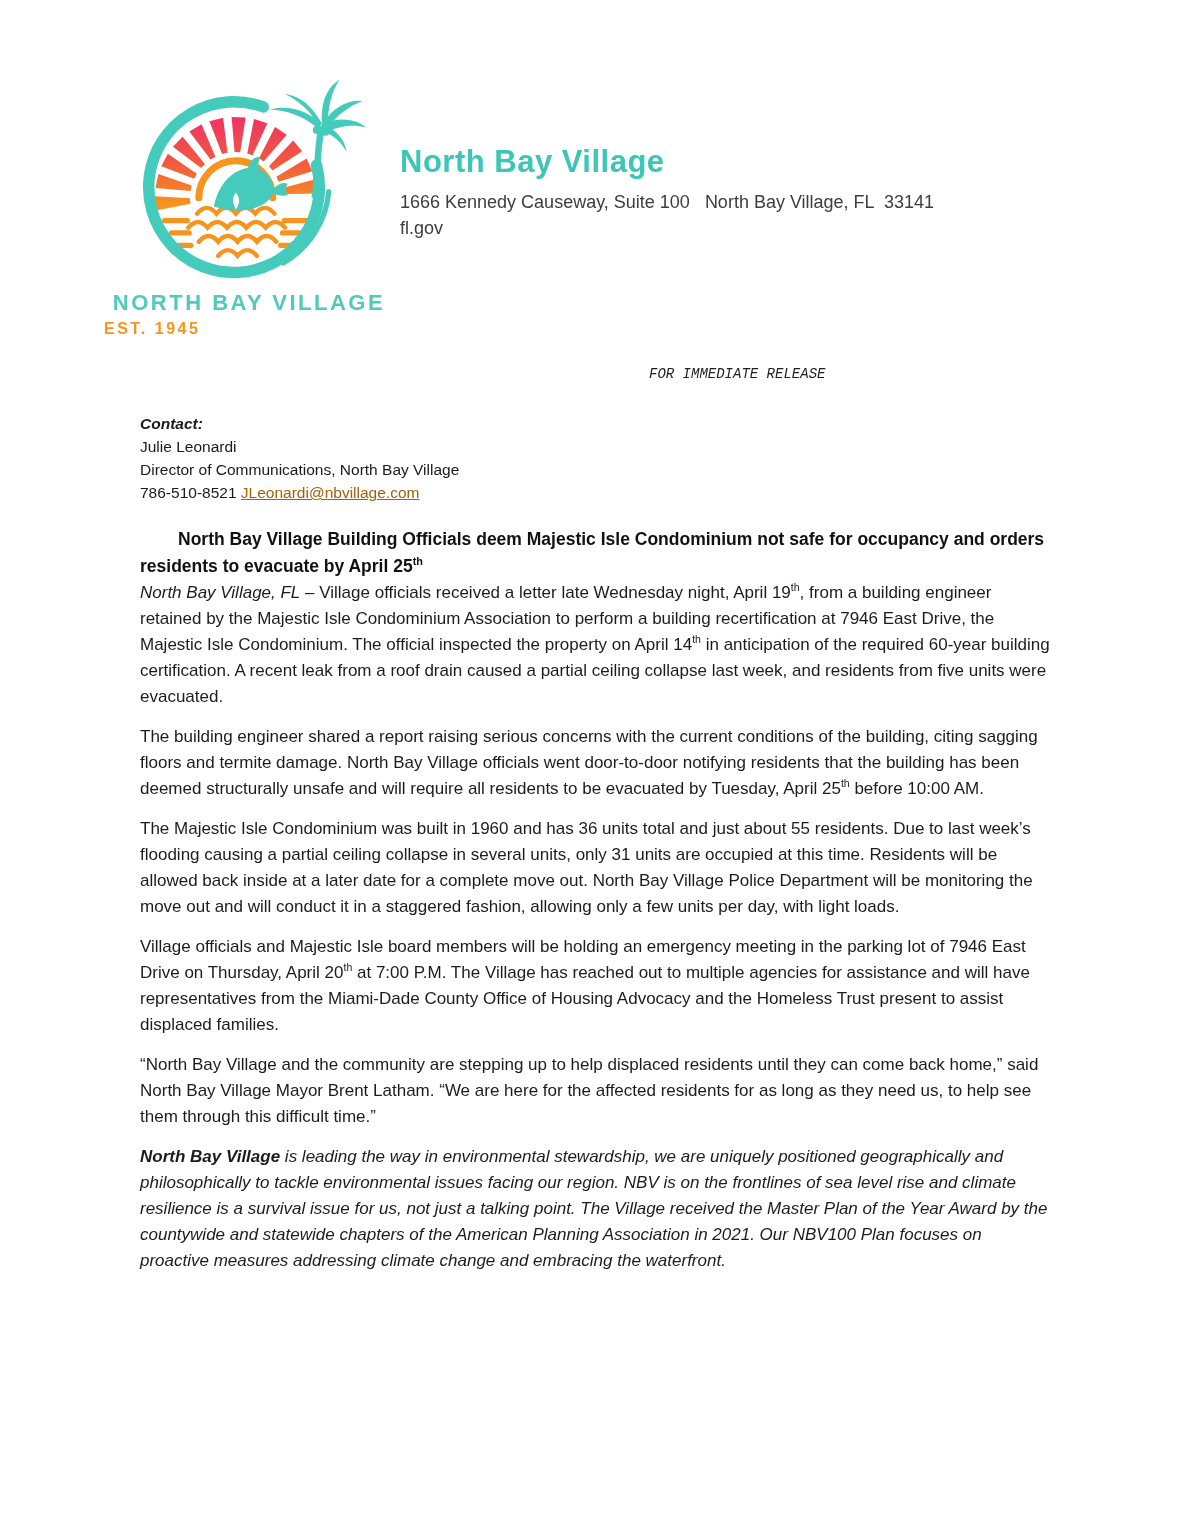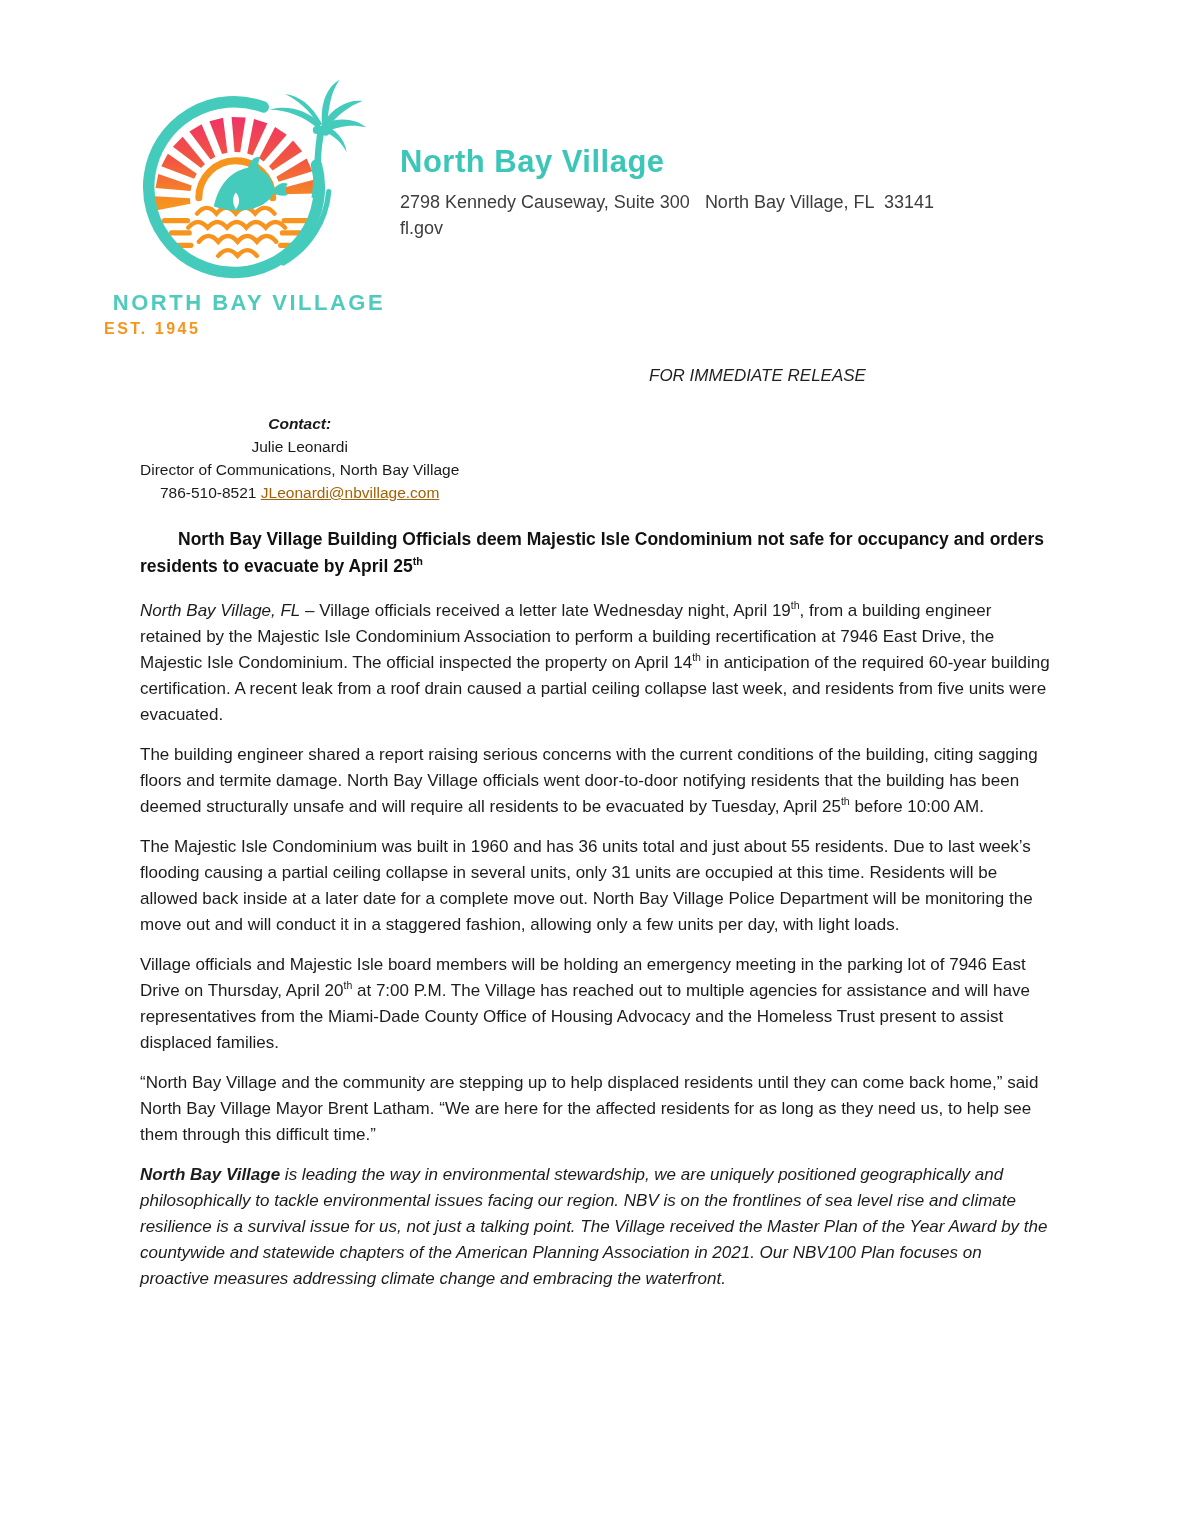--- a/index.html
+++ b/index.html
@@ -44,39 +44,39 @@
     color: #3cc6b8;
   }
   .address { margin-top: 9px; font-size: 18px; line-height: 26px; color: #3d3d3d; }
   .address-line { white-space: pre-wrap; }
 
   
   .release-label {
     position: absolute;
     left: 649px;
     top: 366px;
-    font-size: 17px;
+    font-size: 14px;
     font-style: italic;
     color: #1f1f1f;
+    font-family: Liberation Mono, monospace;
   }
 
   
-  .contact-block { position: absolute; left: 140px; top: 412px; font-size: 15.5px; line-height: 23px; color: #1a1a1a; text-align: center; }
+  .contact-block { position: absolute; left: 140px; top: 412px; font-size: 15.5px; line-height: 23px; color: #1a1a1a; }
   .contact-heading { font-style: italic; font-weight: 600; }
   .contact-email { color: #a16207; text-decoration: underline; }
 
   
   .main { position: absolute; left: 140px; top: 526px; width: 912px; }
   .headline {
     font-size: 17.5px;
     font-weight: bold;
     line-height: 27px;
     text-indent: 38px;
     color: #111111;
-    margin-bottom: 18px;
   }
   .main p { font-size: 17px; line-height: 26px; margin-bottom: 14px; color: #1c1c1c; }
   .main p:last-child { font-style: italic; }
   sup { font-size: 62%; line-height: 0; vertical-align: super; }
 </style>
 </head>
 <body>
 
 <div class="page">
 
@@ -154,21 +154,21 @@
         <circle cx="222" cy="77" r="4.5"></circle>
       </g>
     </svg>
     <div class="org-name">NORTH BAY VILLAGE</div>
     <div class="est-label">EST. 1945</div>
   </div>
 
   <div class="header-block">
     <div class="header-title">North Bay Village</div>
     <div class="address">
-      <div class="address-line">2798 Kennedy Causeway, Suite 300   North Bay Village, FL  33141</div>
+      <div class="address-line">1666 Kennedy Causeway, Suite 100   North Bay Village, FL  33141</div>
       <div class="address-line">fl.gov</div>
     </div>
   </div>
 
   <div class="release-label">FOR IMMEDIATE RELEASE</div>
 
   <div class="contact-block">
     <div class="contact-heading">Contact:</div>
     <div>Julie Leonardi</div>
     <div>Director of Communications, North Bay Village</div>

